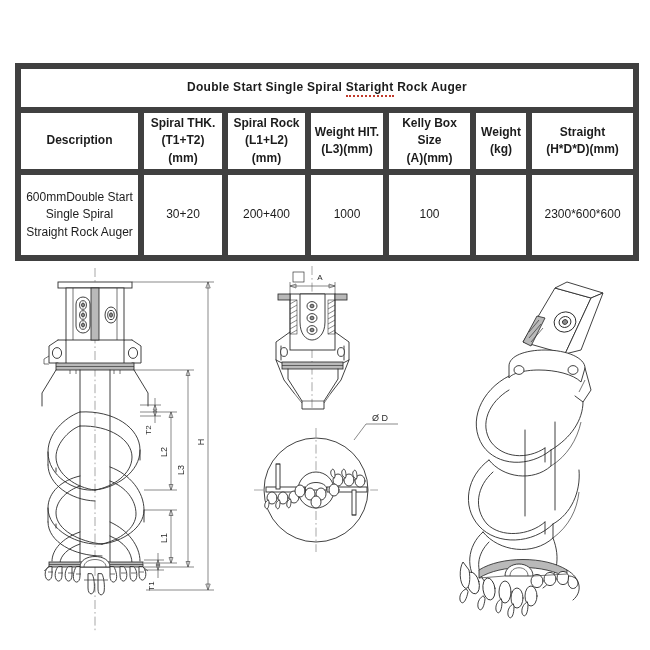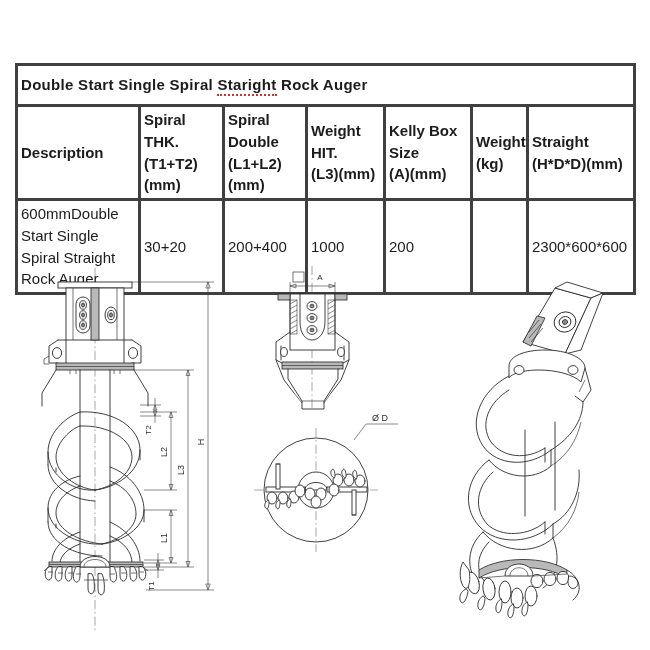--- a/index.html
+++ b/index.html
@@ -19,24 +19,25 @@
     position:absolute;
     left:15px; top:63px; width:618px;
   }
   table.spec{
     border-collapse:collapse;
     width:618px;
     table-layout:fixed;
     background:#fff;
   }
   table.spec td{
-    border:3px solid #404040;
+    border:6px solid #404040;
+    text-align:center;
     vertical-align:middle;
     padding:2px 3px;
-    font-size:15px;
+    font-size:12px;
     line-height:1.45;
     color:#1c1c1c;
   }
   td.title-cell{
     height:34px;
     font-size:16.5px;
     font-weight:bold;
     letter-spacing:0.3px;
     padding:4px 0 6px 0;
   }
@@ -119,21 +120,21 @@
         </tr>
         <tr>
           <td class="head-cell">
             <span class="l1">Description</span>
           </td>
           <td class="head-cell">
             <span class="l1">Spiral THK.</span>
             <span class="l2">(T1+T2)(mm)</span>
           </td>
           <td class="head-cell">
-            <span class="l1">Spiral Double</span>
+            <span class="l1">Spiral Rock</span>
             <span class="l2">(L1+L2) (mm)</span>
           </td>
           <td class="head-cell">
             <span class="l1">Weight HIT.</span>
             <span class="l2">(L3)(mm)</span>
           </td>
           <td class="head-cell">
             <span class="l1">Kelly Box Size</span>
             <span class="l2">(A)(mm)</span>
           </td>
@@ -148,21 +149,21 @@
         </tr>
         <tr>
           <td class="body-cell desc-cell">
             <span class="l1">600mmDouble Start</span>
             <span class="l2">Single Spiral Straight</span>
             <span class="l2">Rock Auger</span>
           </td>
           <td class="body-cell">30+20</td>
           <td class="body-cell">200+400</td>
           <td class="body-cell">1000</td>
-          <td class="body-cell">200</td>
+          <td class="body-cell">100</td>
           <td class="body-cell"></td>
           <td class="body-cell">2300*600*600</td>
         </tr>
       </tbody>
     </table>
   </div>
 
   <div class="drawing-area">
 
     <div class="dwg" id="view-front">

